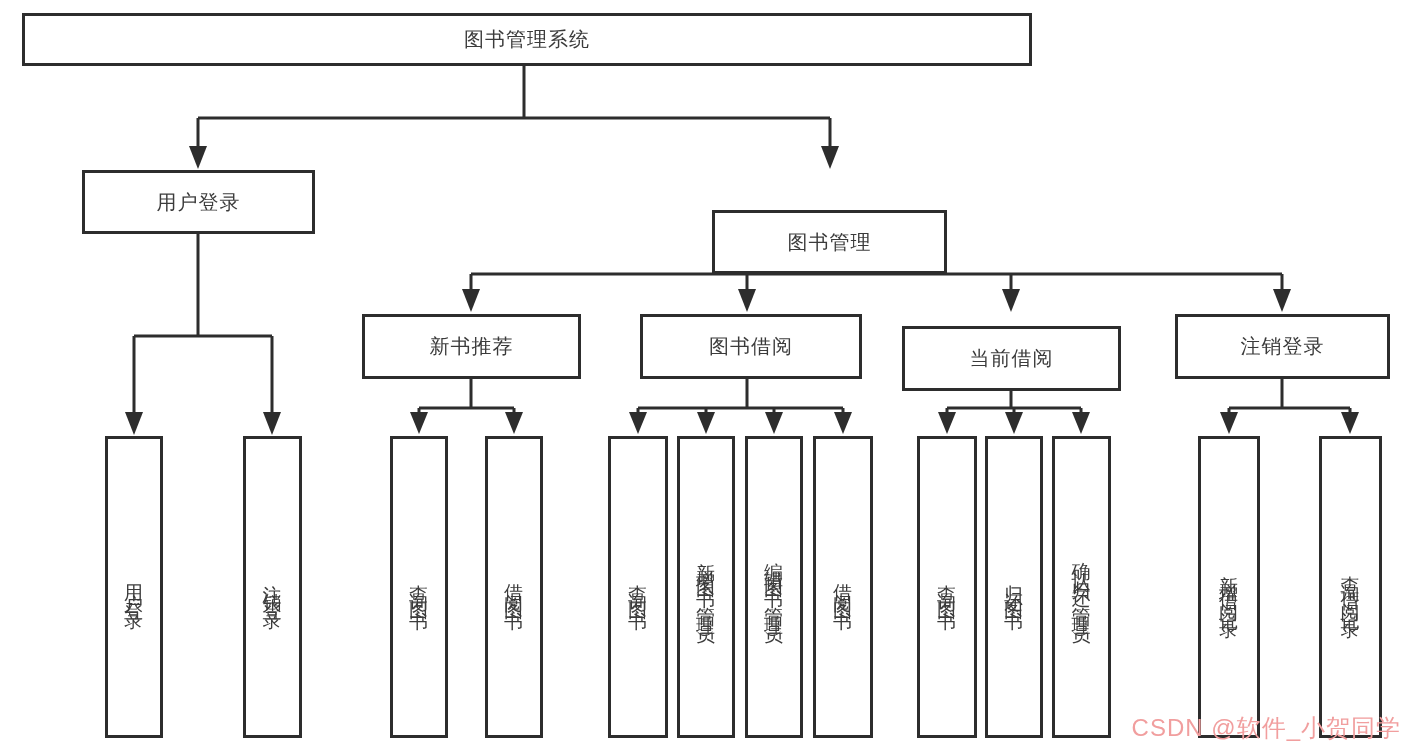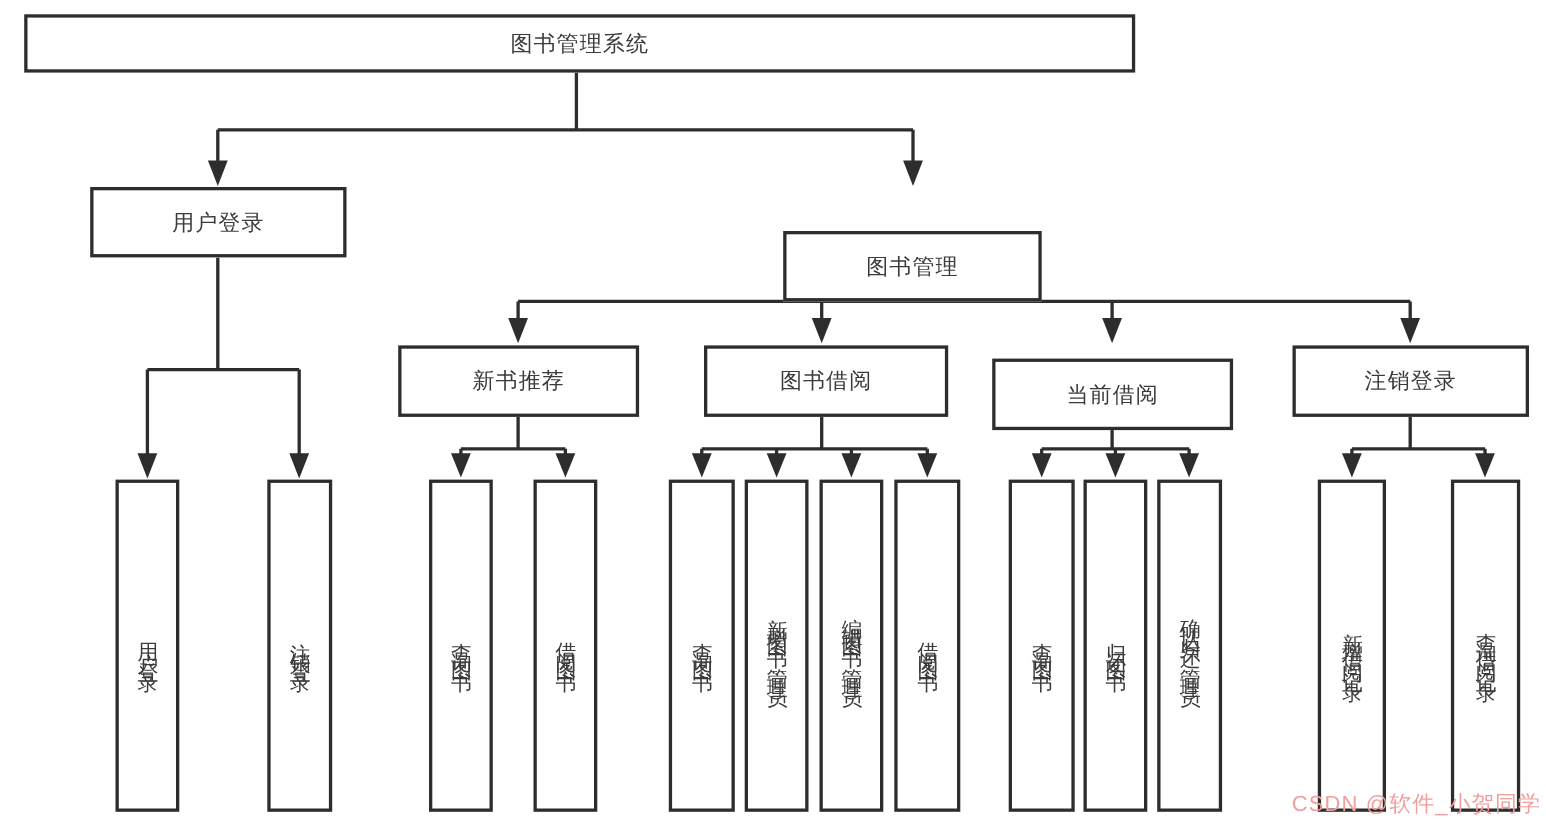--- a/index.html
+++ b/index.html
@@ -33,21 +33,21 @@
     writing-mode: vertical-rl;
     text-orientation: mixed;
     font-size: 19px;
     letter-spacing: 9px;
     line-height: 1;
   }
   #watermark {
     position: absolute;
     right: 4px;
     bottom: 3px;
-    font-size: 20px;
+    font-size: 24px;
     letter-spacing: 1px;
     z-index: 3;
     white-space: nowrap;
   }
 </style>
 </head>
 <body>
 
 <div id="stage">
 

